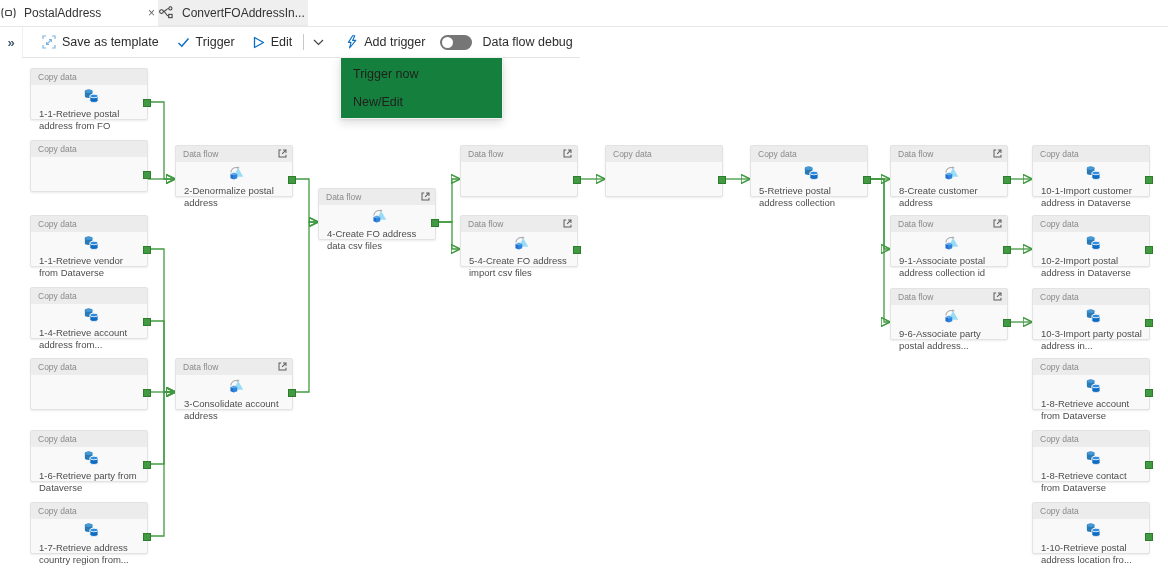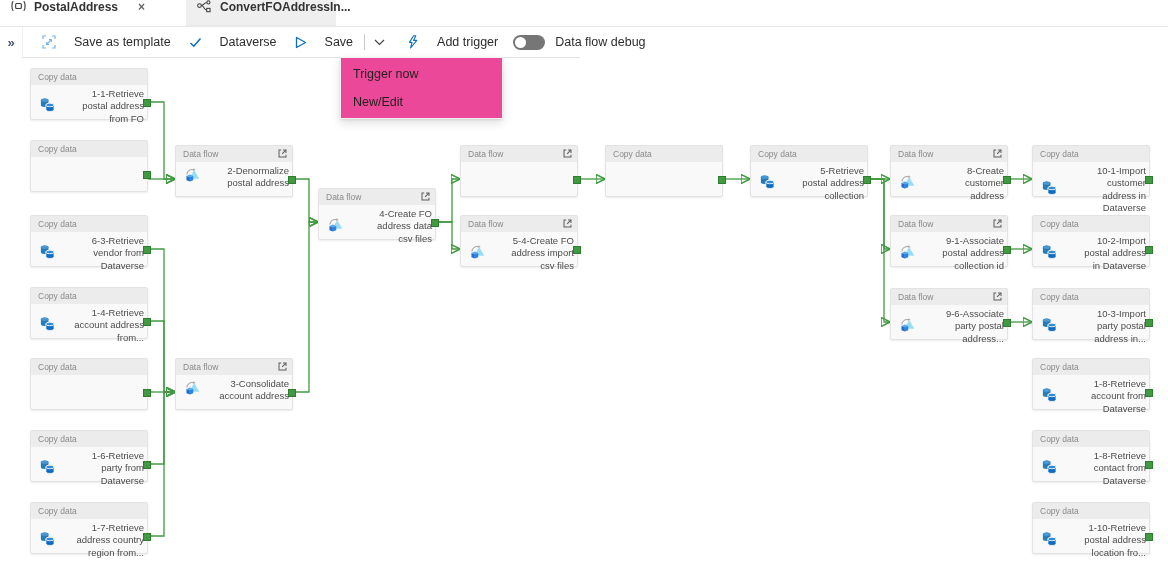--- a/index.html
+++ b/index.html
@@ -3,51 +3,51 @@
 <meta charset="utf-8">
 <style>
   html,body{margin:0;padding:0;}
   body{
     width:1168px;height:576px;position:relative;overflow:hidden;background:#fff;
     font-family:"Liberation Sans","DejaVu Sans",sans-serif;
     -webkit-font-smoothing:antialiased;color:#323130;
   }
   
   .tabbar{position:relative;z-index:5;display:flex;height:26px;background:#fff;border-bottom:1px solid #e8e8e8;}
-  .tab{display:flex;gap:7px;padding:0 10px;font-size:12px;color:#333;
-       box-sizing:border-box;height:26px;cursor:pointer;font-weight:bold;}
+  .tab{display:flex;align-items:center;gap:7px;padding:0 0;font-size:12px;color:#333;
+       box-sizing:border-box;height:26px;cursor:pointer;}
   .tab.active{background:#fff;min-width:158px;margin-bottom:-1px;z-index:2;}
-  .tab.inactive{background:#efefef;width:150px;border-bottom:1px solid #e8e8e8;margin-bottom:-1px;margin-left:28px;}
+  .tab.inactive{background:#efefef;width:150px;border-bottom:1px solid #e8e8e8;margin-bottom:-1px;}
   .tab .close{margin-left:auto;color:#666;font-size:12px;line-height:1;padding:1px 3px;}
   .tab svg{display:block;flex:none;}
   
   .toolbar{position:relative;z-index:5;display:flex;align-items:center;height:30px;background:#fff;font-size:12.5px;}
   .toolbar::after{content:"";position:absolute;left:22px;top:100%;width:558px;height:1px;background:#e4e4e4;}
   .expand{width:22px;height:30px;display:flex;align-items:center;justify-content:center;
           font-size:13px;font-weight:bold;color:#44566b;border-right:1px solid #f0f0f0;cursor:pointer;}
-  .tbtn{display:flex;align-items:center;gap:18px;padding:0 9px;height:30px;cursor:pointer;color:#2c2c2c;}
+  .tbtn{display:flex;align-items:center;gap:6px;padding:0 9px;height:30px;cursor:pointer;color:#2c2c2c;}
   .tbtn svg{display:block;}
   .tsep{width:1px;height:16px;background:#c8c8c8;margin:0 2px;}
   .chev{padding:0 7px;height:30px;display:flex;align-items:center;cursor:pointer;}
   .toggle{width:32px;height:15px;border-radius:8px;background:#767676;position:relative;margin:0 10px 0 6px;cursor:pointer;flex:none;}
   .toggle .knob{position:absolute;left:2px;top:2px;width:11px;height:11px;border-radius:50%;background:#fff;}
   .toggle-label{font-size:12.5px;color:#2c2c2c;}
   
-  .menu{position:absolute;left:340px;top:57px;width:161px;z-index:20;background:#ec4899;
+  .menu{position:absolute;left:340px;top:57px;width:161px;z-index:20;background:#15803d;
         border:1px solid #f0f0f0;box-shadow:0 4px 9px rgba(0,0,0,.13),0 1px 2px rgba(0,0,0,.08);padding:2px 0;}
   .menu-item{height:28px;display:flex;align-items:center;padding:0 12px;font-size:12.5px;color:#201f1e;cursor:pointer;}
   
-  .canvas{position:absolute;inset:0;z-index:1;text-align:right;}
+  .canvas{position:absolute;inset:0;z-index:1;}
   #wires{position:absolute;inset:0;pointer-events:none;}
   #wires path{stroke:#419a41;stroke-width:1.3;fill:none;}
   .node{position:absolute;width:118px;height:52px;box-sizing:border-box;background:#f9f9f9;
         border:1px solid #e3e3e3;border-radius:2px;box-shadow:0 1px 2px rgba(0,0,0,.08);cursor:pointer;}
   .node .hd{height:16px;background:#ececec;display:flex;align-items:center;justify-content:space-between;
             padding:0 4px 0 7px;font-size:8.5px;color:#8a8a8a;}
-  .node .bd{display:flex;align-items:center;gap:18px;padding:3px 3px 0 8px;}
+  .node .bd{display:flex;align-items:center;gap:0;padding:3px 3px 0 8px;flex-direction:column;}
   .node .lbl{font-size:9.5px;line-height:1.3;color:#4d4d4d;}
   .node .ic{flex:none;}
   .node .openic{flex:none;cursor:pointer;}
   .port-out{position:absolute;right:-4px;top:30px;width:8px;height:8px;box-sizing:border-box;
             background:#419a41;border:1px solid #2c7d2c;cursor:crosshair;}
 </style>
 </head>
 <body>
 
 <div class="canvas">
@@ -119,21 +119,21 @@
             <path d="M2,3 a4,1.8 0 0 1 8,0 v5.2 a4,1.8 0 0 1 -8,0 z"></path>
           </g>
           <ellipse cx="6" cy="3" rx="4" ry="1.8" fill="#4598d3"></ellipse>
           <g stroke="#f9f9f9" stroke-width="0.9">
             <path d="M7.3,8 a4.3,1.9 0 0 1 8.6,0 v5 a4.3,1.9 0 0 1 -8.6,0 z" fill="#0f6cc4"></path>
             <ellipse cx="11.6" cy="8" rx="4.3" ry="1.9" fill="#2f8ce0"></ellipse>
           </g>
         </svg>
       </span>
 
-      <span class="lbl">6-3-Retrieve vendor from Dataverse</span>
+      <span class="lbl">1-1-Retrieve vendor from Dataverse</span>
     </div>
     <span class="port-out"></span>
   </div>
     <div class="node" style="left: 30px; top: 287px;">
     <div class="hd">
       <span class="ht">Copy data</span>
 
     </div>
     <div class="bd">
       <span class="ic ic-copy">
@@ -612,27 +612,27 @@
           <path d="M9.4,7 V4.6 H7"></path>
           <path d="M4.6,7 V9.4 H7"></path>
       </g>
     </svg>
     <span>Save as template</span>
   </div>
   <div class="tbtn">
     <svg width="13" height="11" viewBox="0 0 13 11">
       <path d="M1.5,6 L4.8,9.2 L11.5,1.5" fill="none" stroke="#0b6fc2" stroke-width="1.5"></path>
     </svg>
-    <span>Dataverse</span>
+    <span>Trigger</span>
   </div>
   <div class="tbtn">
     <svg width="12" height="13" viewBox="0 0 12 13">
       <path d="M1.5,1.5 L10.5,6.5 L1.5,11.5 z" fill="none" stroke="#0b6fc2" stroke-width="1.3" stroke-linejoin="round"></path>
     </svg>
-    <span>Save</span>
+    <span>Edit</span>
   </div>
   <div class="tsep"></div>
   <div class="chev">
     <svg width="11" height="7" viewBox="0 0 11 7">
       <path d="M1,1 L5.5,5.5 L10,1" fill="none" stroke="#444" stroke-width="1.2"></path>
     </svg>
   </div>
   <div class="tbtn" style="margin-left:6px">
     <svg width="12" height="14" viewBox="0 0 12 14">
       <path d="M6.6,0.8 L2.4,7.4 H5 L3.6,13 L9.8,5.4 H6.6 L8.8,0.8 Z" fill="none" stroke="#0b6fc2" stroke-width="1.1" stroke-linejoin="round"></path>

